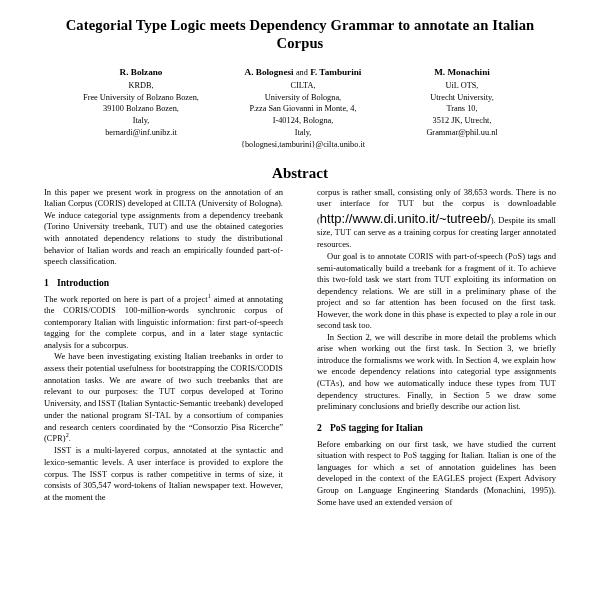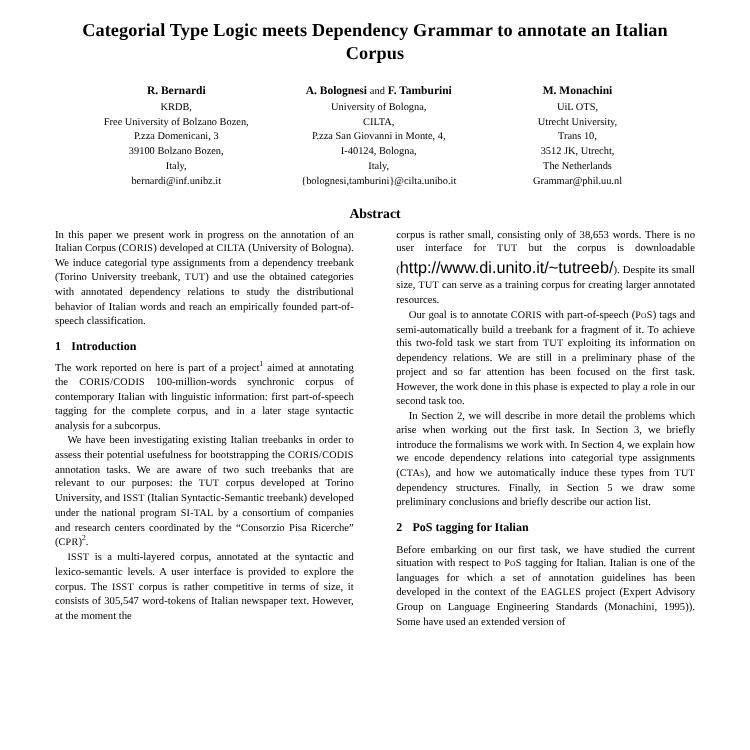--- a/index.html
+++ b/index.html
@@ -50,21 +50,21 @@
     font-weight: normal;
     font-size: 8.3px;
   }
   .col-a { width: 132px; }
   .col-b { width: 192px; }
   .col-c { width: 126px; }
 
   .abstract-head {
     text-align: center;
     font-weight: bold;
-    font-size: 11px;
+    font-size: 15px;
     margin-top: 14px;
     margin-bottom: 5px;
   }
 
   .columns {
     display: flex;
     gap: 34px;
     margin-top: 2px;
   }
   .col {
@@ -110,44 +110,42 @@
 </style>
 </head>
 <body>
 
 <div class="page">
 
   <div class="title">Categorial Type Logic meets Dependency Grammar to annotate an Italian Corpus</div>
 
   <div class="authors">
     <div class="auth-col col-a">
-      <div class="names">R. Bernardi</div>
+      <div class="names">R. Bolzano</div>
       <div>KRDB,</div>
       <div>Free University of Bolzano Bozen,</div>
-      <div>P.zza Domenicani, 3</div>
       <div>39100 Bolzano Bozen,</div>
       <div>Italy,</div>
       <div>bernardi@inf.unibz.it</div>
     </div>
     <div class="auth-col col-b">
       <div class="names"><span>A. Bolognesi</span> <span class="and">and</span> <span>F. Tamburini</span></div>
+      <div>CILTA,</div>
       <div>University of Bologna,</div>
-      <div>CILTA,</div>
       <div>P.zza San Giovanni in Monte, 4,</div>
       <div>I-40124, Bologna,</div>
       <div>Italy,</div>
       <div>{bolognesi,tamburini}@cilta.unibo.it</div>
     </div>
     <div class="auth-col col-c">
       <div class="names">M. Monachini</div>
       <div>UiL OTS,</div>
       <div>Utrecht University,</div>
       <div>Trans 10,</div>
       <div>3512 JK, Utrecht,</div>
-      <div>The Netherlands</div>
       <div>Grammar@phil.uu.nl</div>
     </div>
   </div>
 
   <div class="abstract-head">Abstract</div>
 
   <div class="columns">
 
     <div class="col">
       <p class="noindent">In this paper we present work in progress on the annotation of an Italian Corpus (<span class="sc">CORIS</span>) developed at <span class="sc">CILTA</span> (University of Bologna). We induce categorial type assignments from a dependency treebank (Torino University treebank, <span class="sc">TUT</span>) and use the obtained categories with annotated dependency relations to study the distributional behavior of Italian words and reach an empirically founded part-of-speech classification.</p>

